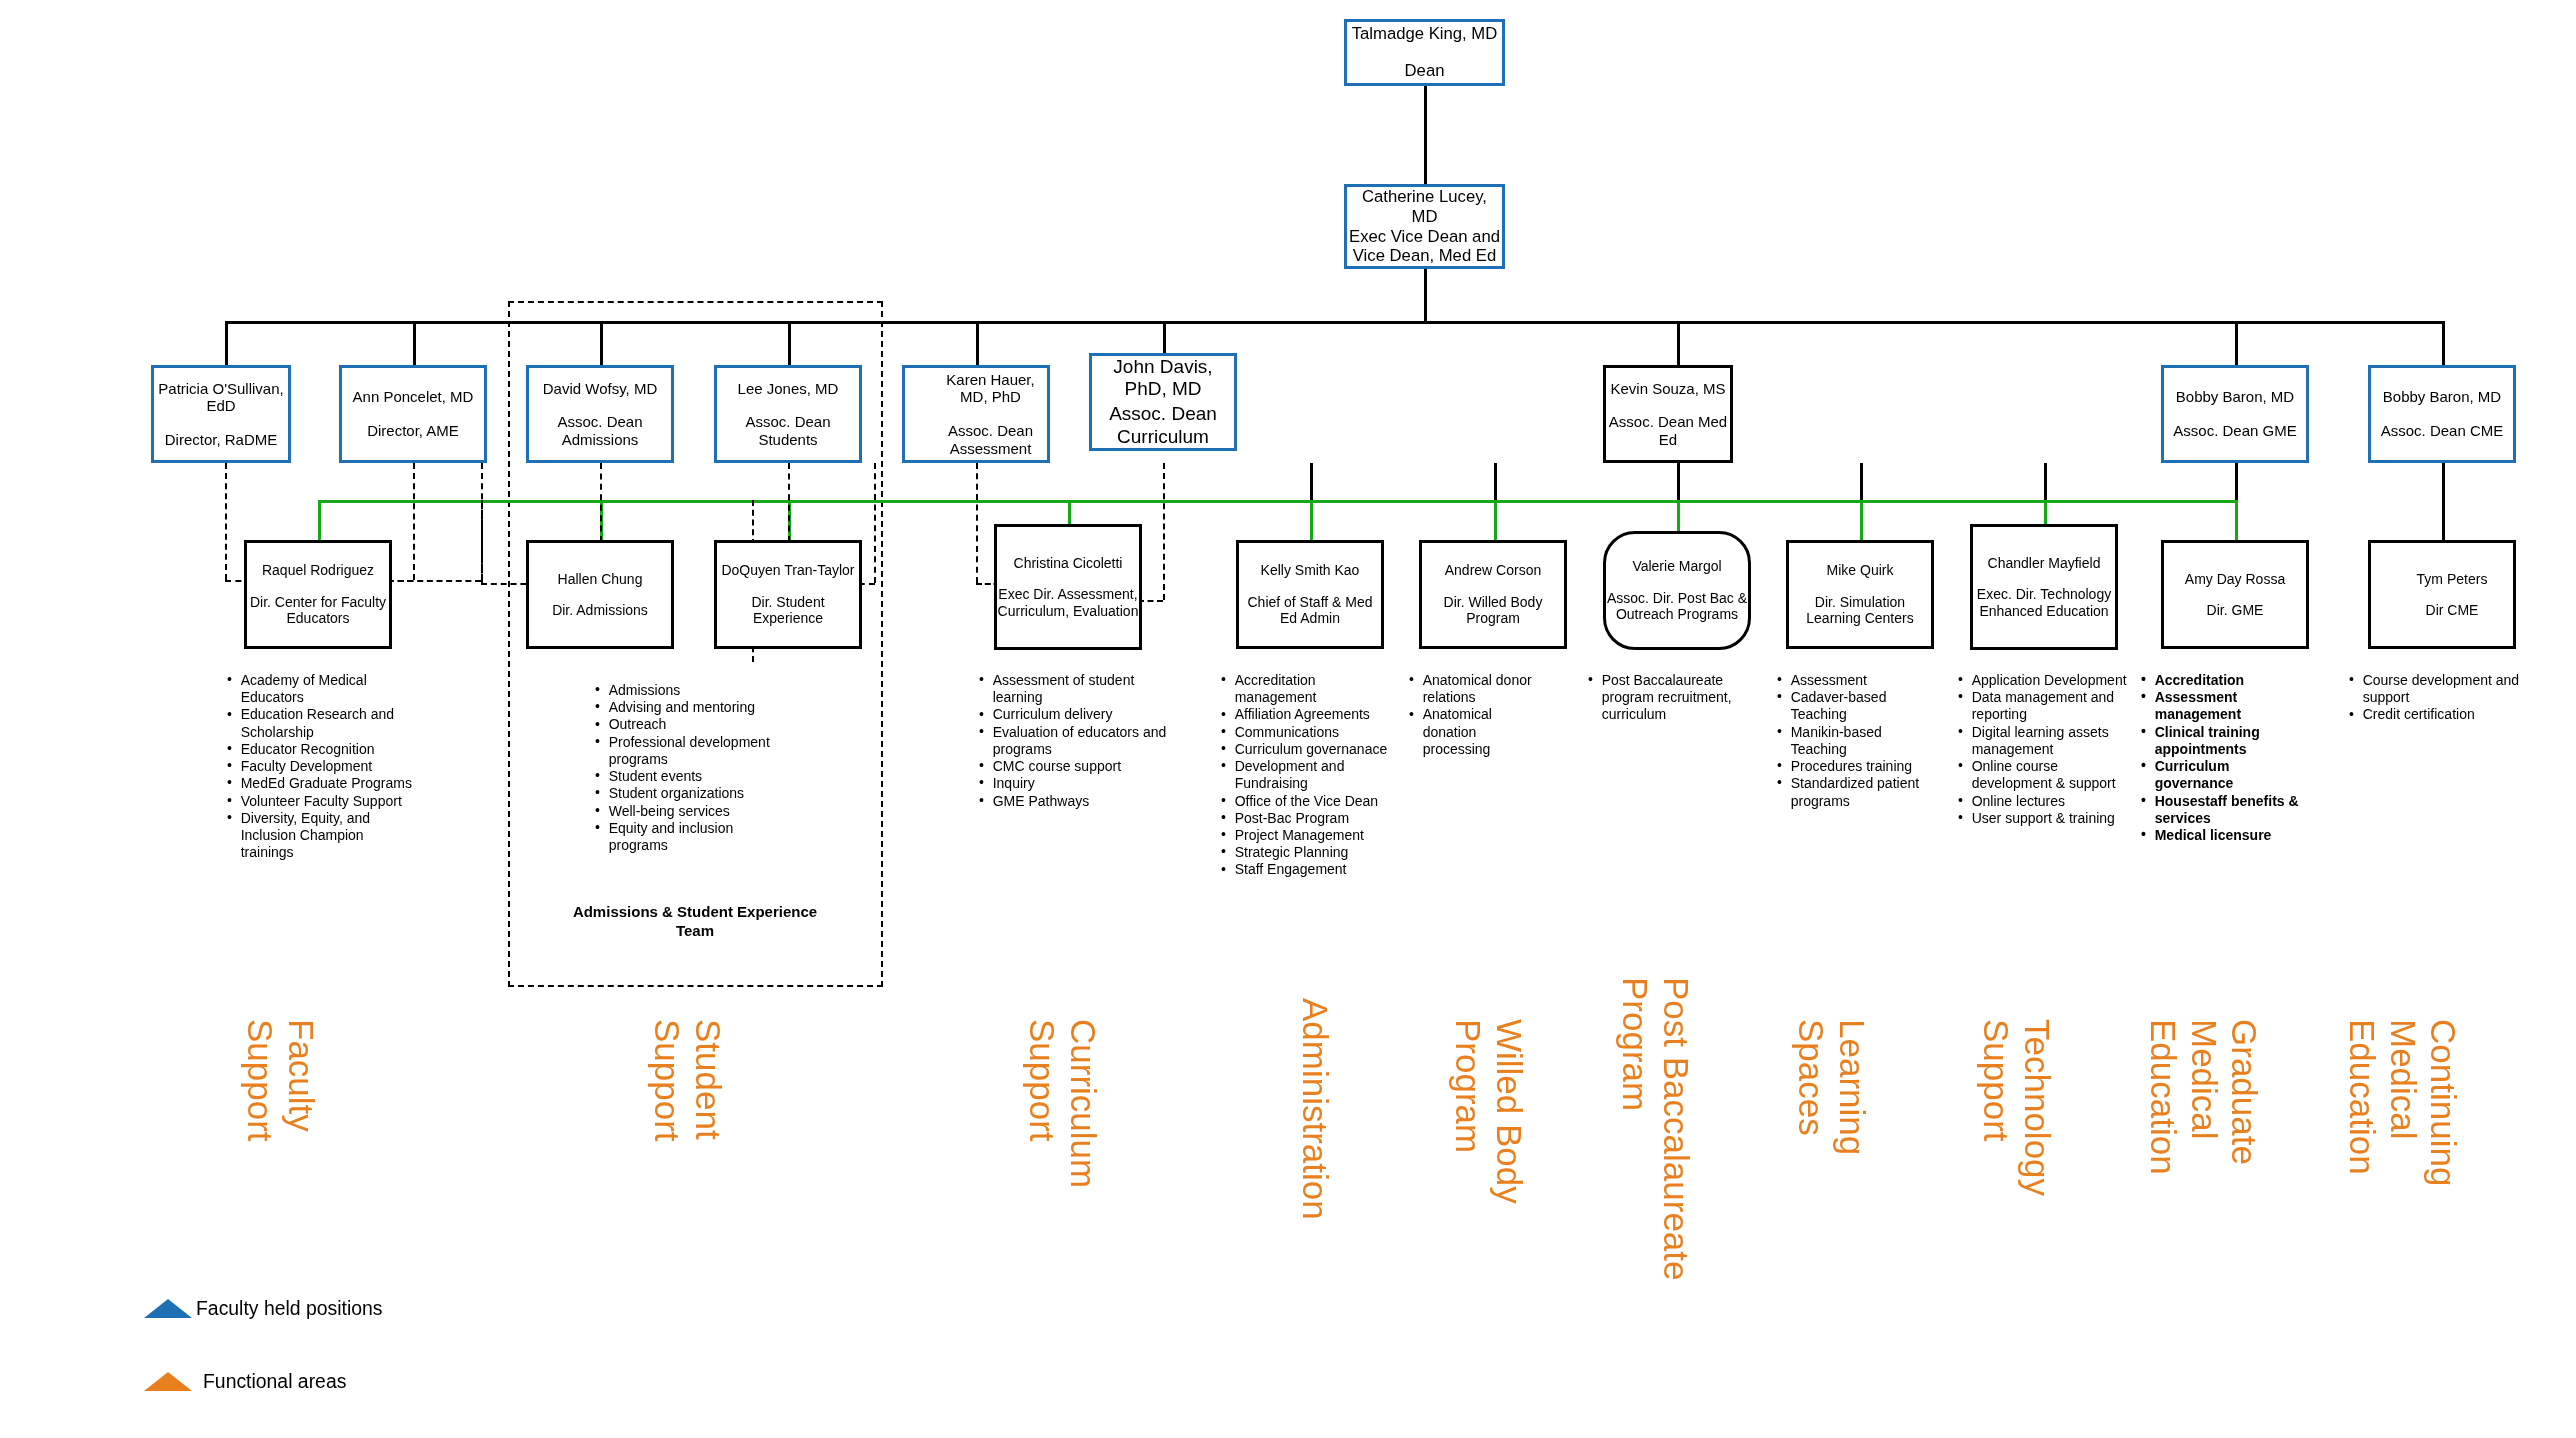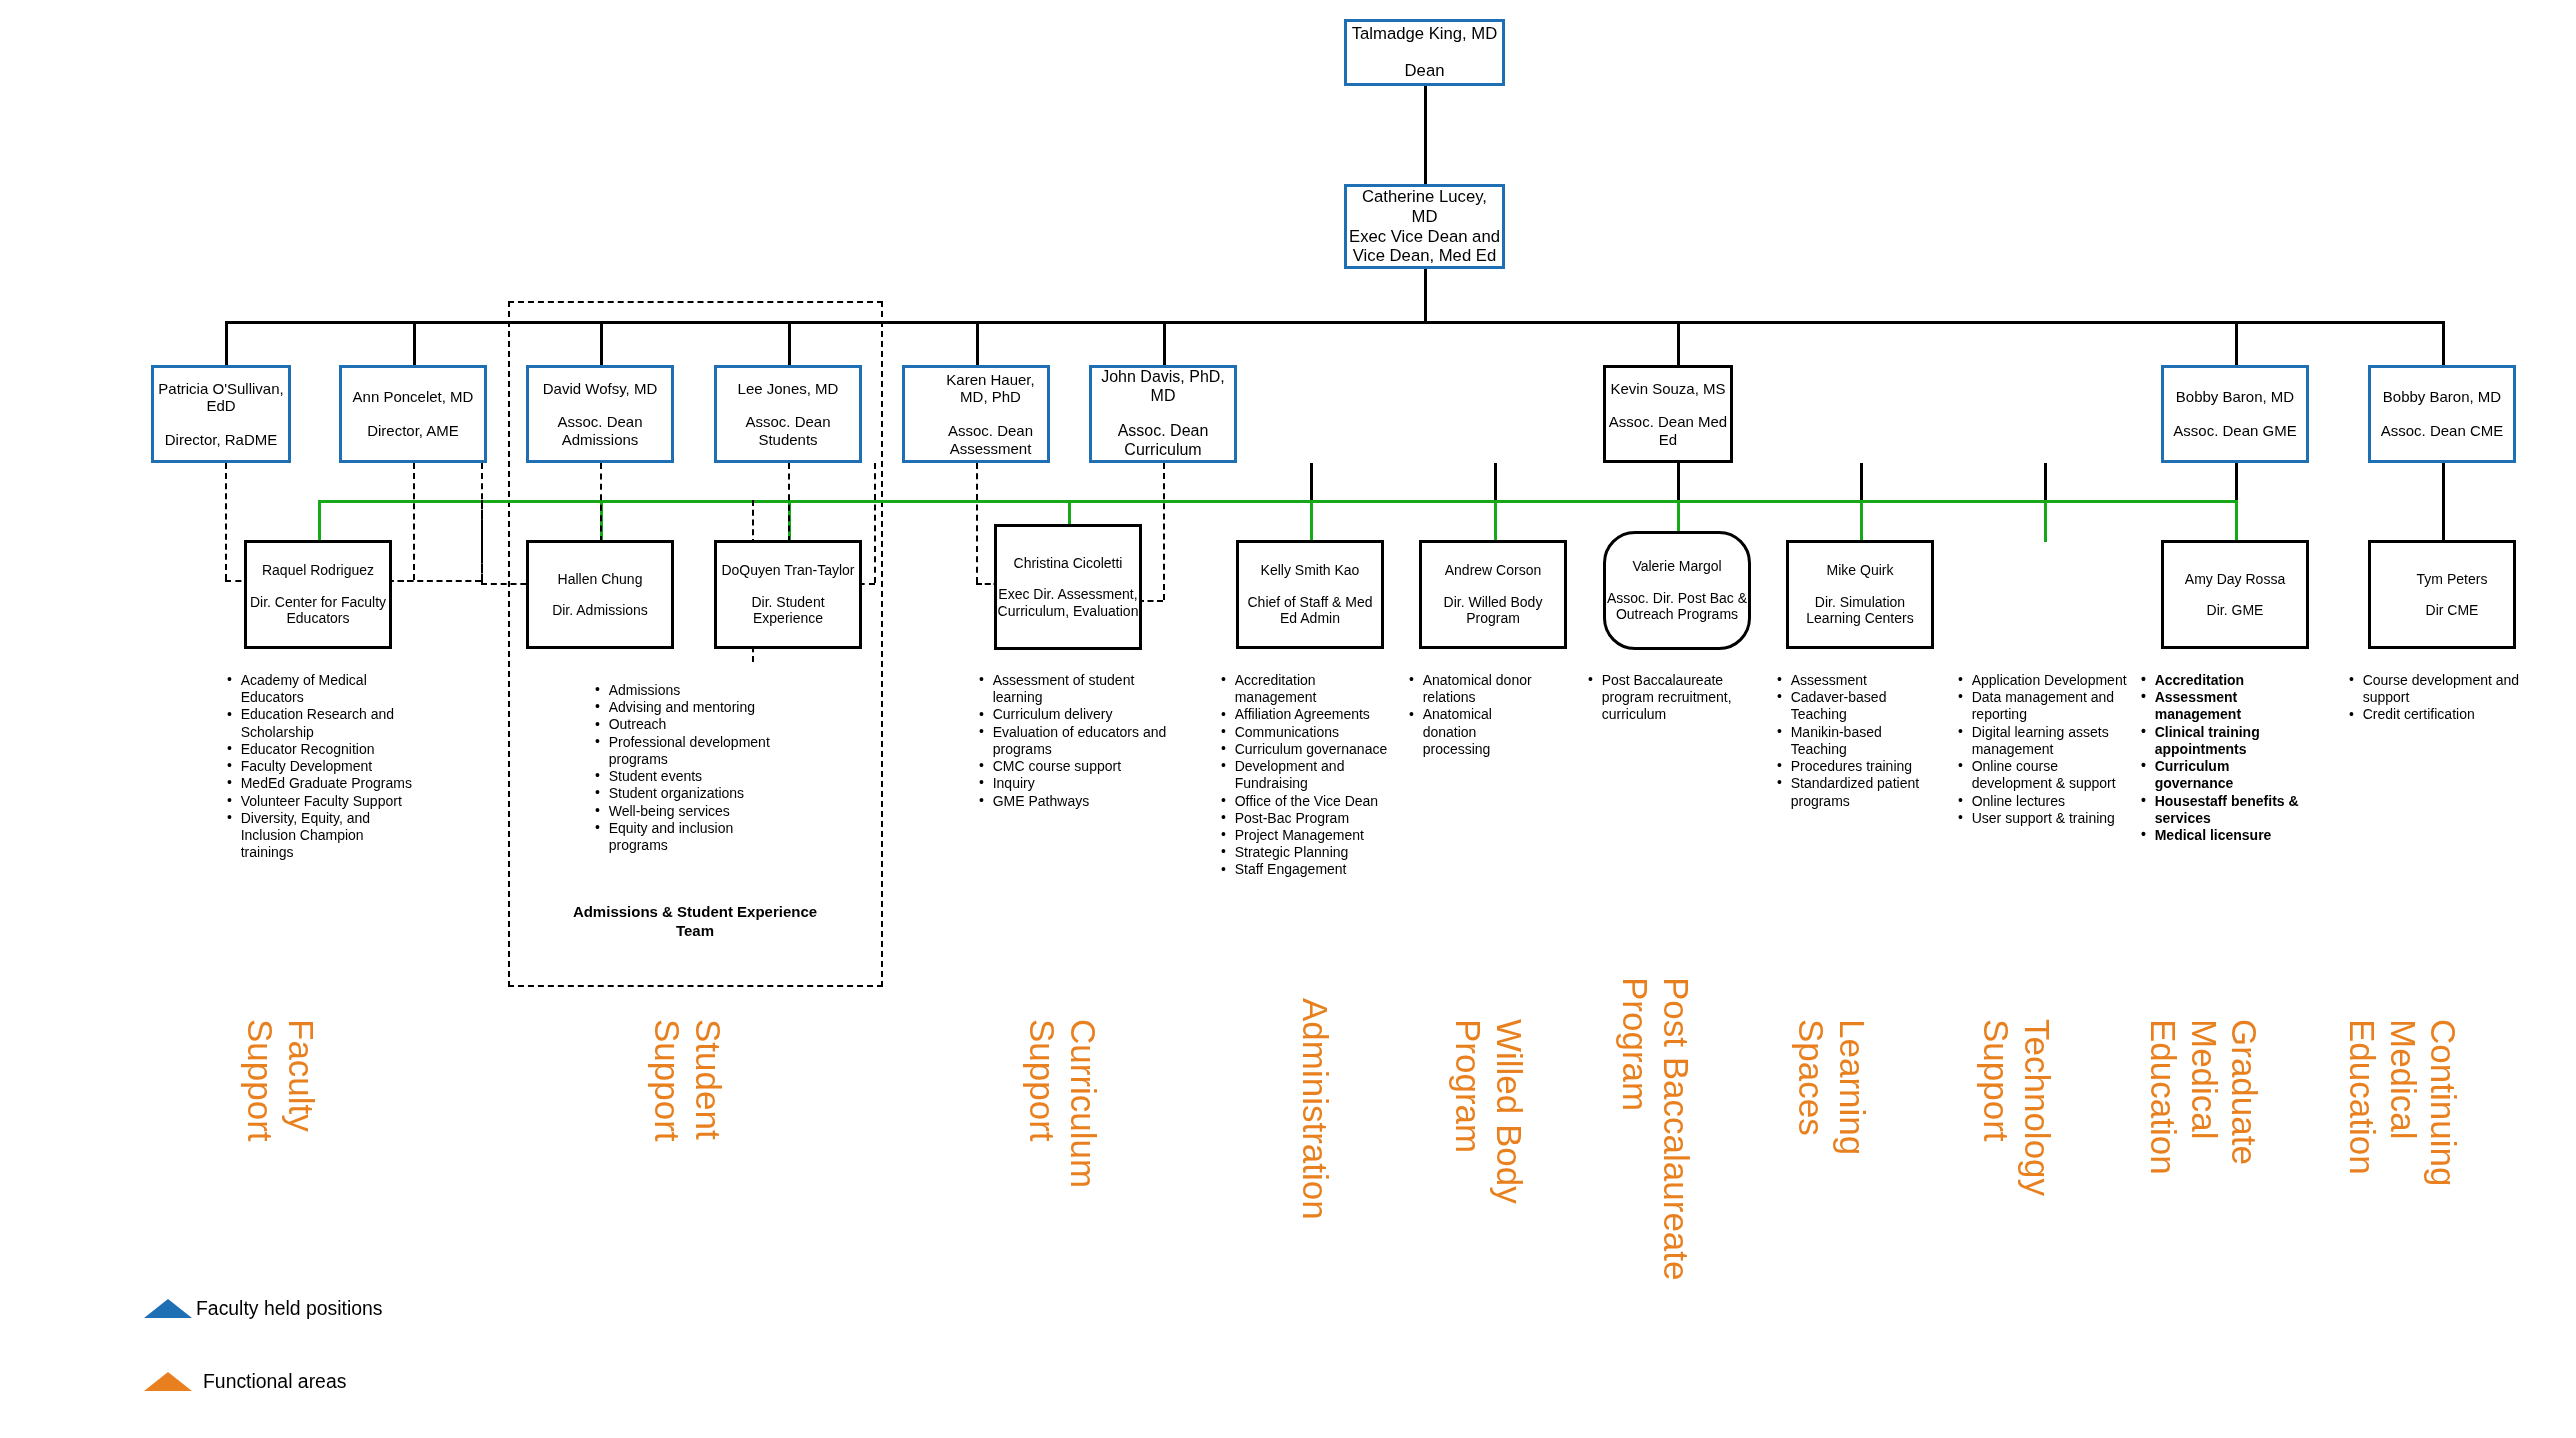--- a/index.html
+++ b/index.html
@@ -144,21 +144,21 @@
     <div class="gap"></div>
     <div class="ttl">Assoc. Dean Students</div>
   </div>
 
   <div class="node blue" style="left:902px;top:365px;width:148px;height:98px;font-size:15px;padding-left:29px;">
     <div class="nm">Karen Hauer, MD, PhD</div>
     <div class="gap"></div>
     <div class="ttl">Assoc. Dean Assessment</div>
   </div>
 
-  <div class="node blue" style="left:1089px;top:365px;width:148px;height:98px;font-size:16px;text-align:center;">
+  <div class="node blue" style="left:1089px;top:353px;width:148px;height:98px;font-size:19px;text-align:center;">
     <div class="nm">John Davis, PhD, MD</div>
     <div class="gap"></div>
     <div class="ttl">Assoc. Dean Curriculum</div>
   </div>
 
   <div class="node black" style="left:1603px;top:365px;width:130px;height:98px;font-size:15px;">
     <div class="nm">Kevin Souza, MS</div>
     <div class="gap"></div>
     <div class="ttl">Assoc. Dean Med Ed</div>
   </div>
@@ -252,20 +252,25 @@
     <div class="gap"></div>
     <div class="ttl">Assoc. Dir. Post Bac &amp; Outreach Programs</div>
   </div>
 
   <div class="node black" style="left:1786px;top:540px;width:148px;height:109px;font-size:14px;">
     <div class="nm">Mike Quirk</div>
     <div class="gap"></div>
     <div class="ttl">Dir. Simulation Learning Centers</div>
   </div>
 
+  <div class="node black" style="left:1970px;top:524px;width:148px;height:126px;font-size:14px;">
+    <div class="nm">Chandler Mayfield</div>
+    <div class="gap"></div>
+    <div class="ttl">Exec. Dir. Technology Enhanced Education</div>
+  </div>
 
   <div class="node black" style="left:2161px;top:540px;width:148px;height:109px;font-size:14px;">
     <div class="nm">Amy Day Rossa</div>
     <div class="gap"></div>
     <div class="ttl">Dir. GME</div>
   </div>
 
   <div class="node black" style="left:2368px;top:540px;width:148px;height:109px;font-size:14px;padding-left:20px;">
     <div class="nm">Tym Peters</div>
     <div class="gap"></div>

